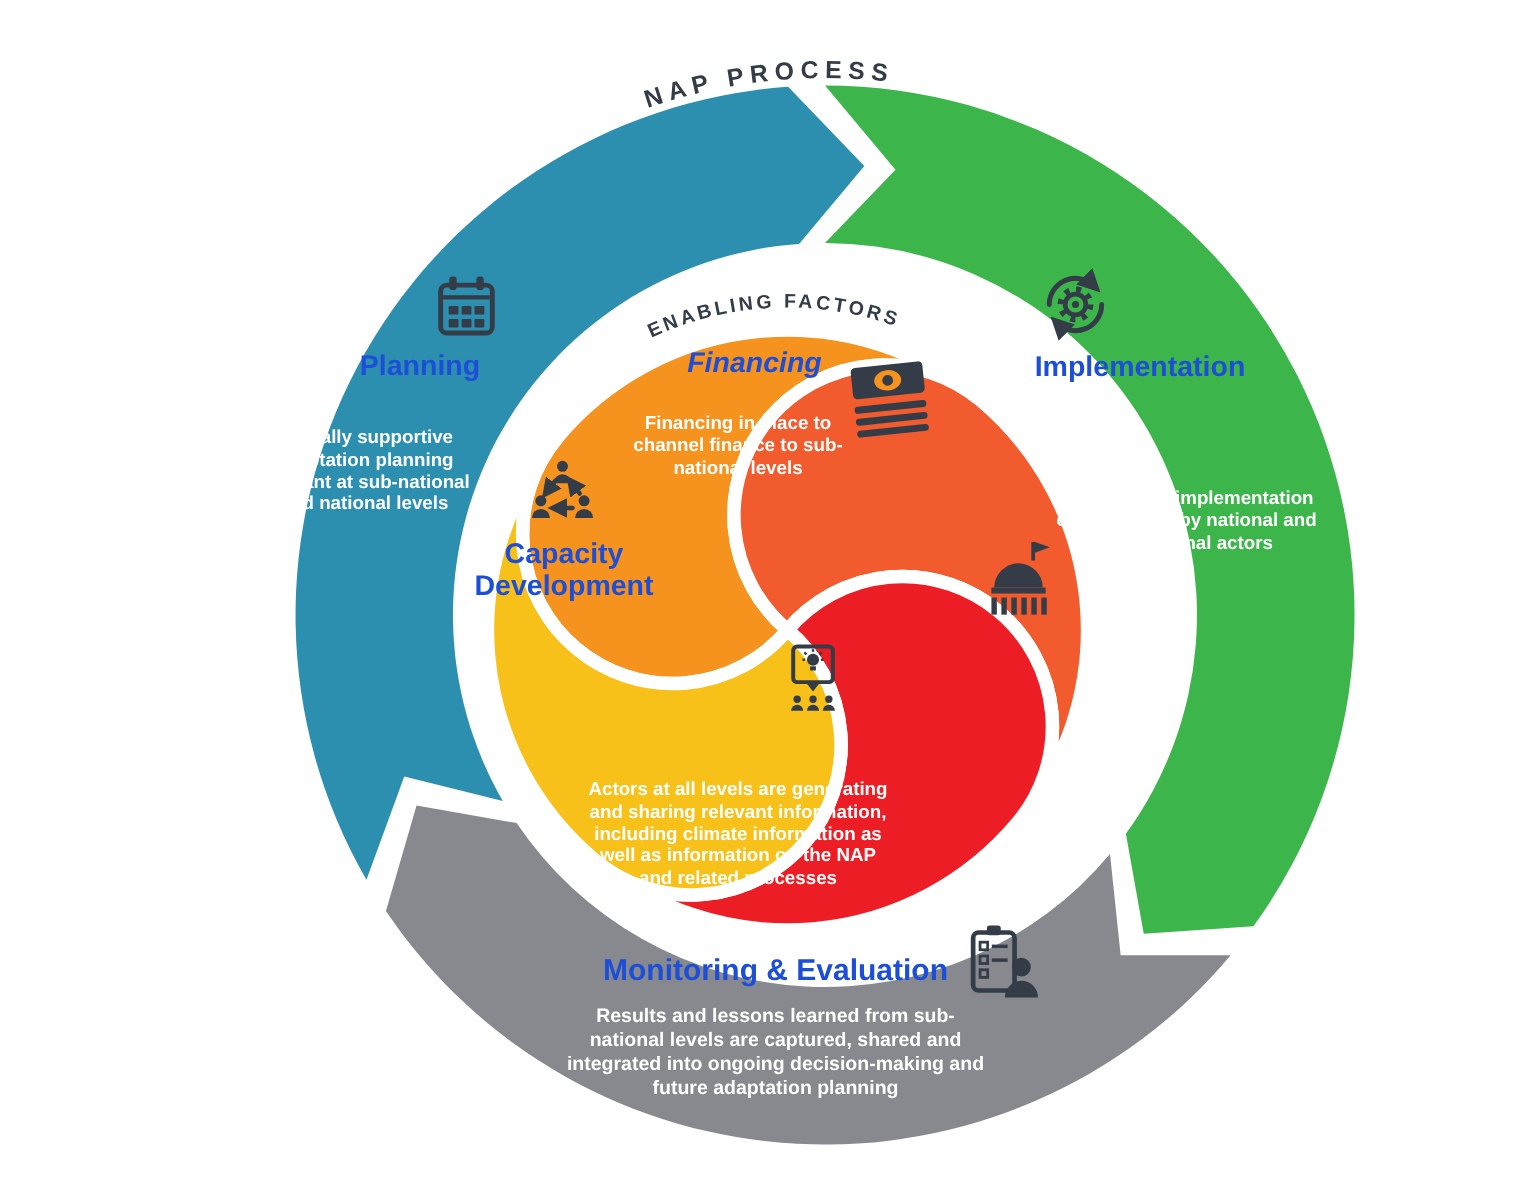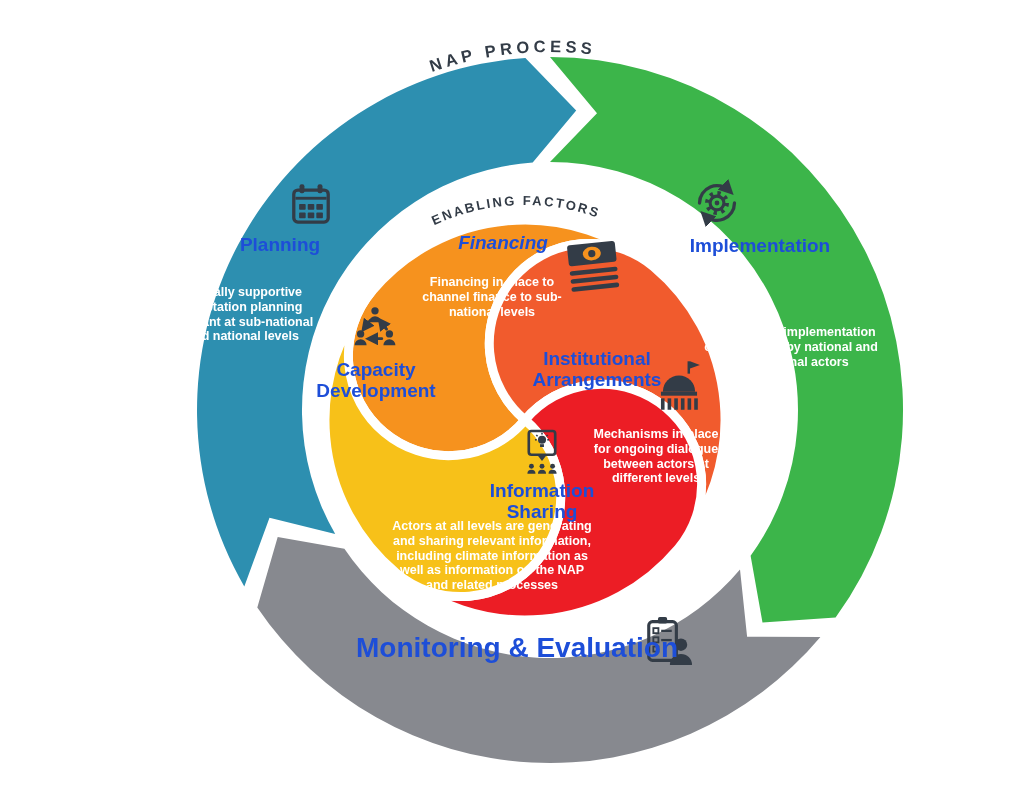--- a/index.html
+++ b/index.html
@@ -3,21 +3,21 @@
 <meta charset="utf-8">
 <style>
   html,body{margin:0;padding:0;background:#ffffff;}
   #stage{position:relative;width:1024px;height:791px;background:#ffffff;overflow:hidden;
          font-family:"Liberation Sans", sans-serif;}
   #diagram-svg{position:absolute;left:0;top:0;}
   .arc-label{font-weight:bold;}
   .txt{position:absolute;transform:translate(-50%,-50%);text-align:center;}
   .seg-title{font-weight:bold;color:#1d4ed8;font-size:19px;line-height:1.08;}
   .seg-desc{font-weight:bold;color:#ffffff;font-size:12.5px;line-height:1.18;}
-  .me-title{font-size:28px;}
+  .me-title{font-size:20px;}
   .me-desc{font-size:13px;line-height:1.22;}
 </style>
 </head>
 <body>
 
 <div id="stage">
 
 <svg id="diagram-svg" width="1024" height="791" viewBox="0 0 1024 791">
   <defs>
     <marker id="ah" viewBox="0 0 10 10" refX="6" refY="5" markerWidth="4.6" markerHeight="4.6" orient="auto">
@@ -139,25 +139,23 @@
   </g>
 </svg>
 
 <div class="txt seg-title" style="left:280px;top:245px;">Planning</div>
 <div class="txt seg-desc" style="left:243px;top:314px;width:160px;">Mutually supportive adaptation planning relevant at sub-national and national levels</div>
 
 <div class="txt seg-title" style="left:760px;top:246px;">Implementation</div>
 <div class="txt seg-desc" style="left:791px;top:304px;width:178px;margin-top:43px;">Coordinated implementation of adaptation by national and sub-national actors</div>
 
 <div class="txt seg-title me-title" style="left:517px;top:648px;width:340px;">Monitoring &amp; Evaluation</div>
+<div class="txt seg-desc me-desc" style="left:517px;top:701px;width:280px;">Results and lessons learned from sub-national levels are captured, shared and integrated into ongoing decision-making and future adaptation planning</div>
 
 <div class="txt seg-title" style="left:503px;top:243px;font-style:italic;">Financing</div>
 <div class="txt seg-desc" style="left:492px;top:297px;width:168px;">Financing in place to channel finance to sub-national levels</div>
 
-<div class="txt seg-title" style="left:597px;top:370px;width:170px;">Institutional Arrangements</div>
-<div class="txt seg-desc" style="left:656px;top:456px;width:132px;">Mechanisms in place for ongoing dialogue between actors at different levels</div>
 
-<div class="txt seg-title" style="left:542px;top:502px;width:160px;">Information Sharing</div>
 <div class="txt seg-desc" style="left:492px;top:556px;width:200px;">Actors at all levels are generating and sharing relevant information, including climate information as well as information on the NAP and related processes</div>
 
 <div class="txt seg-title" style="left:376px;top:381px;width:150px;text-align:center;">Capacity Development</div>
 
 </div>
 
 </body></html>

